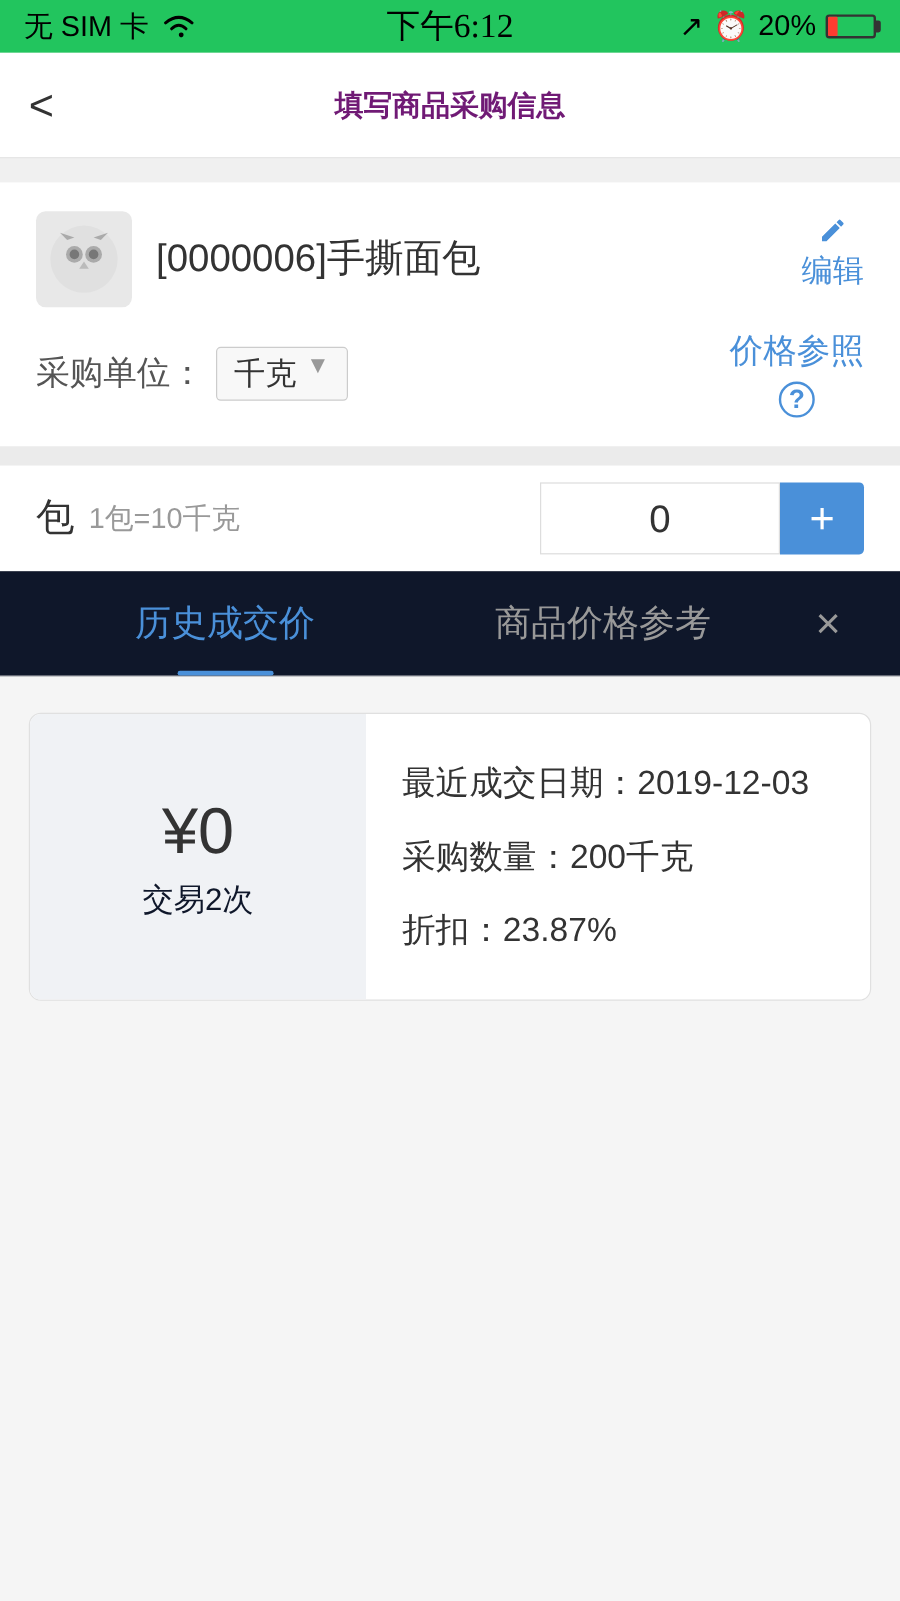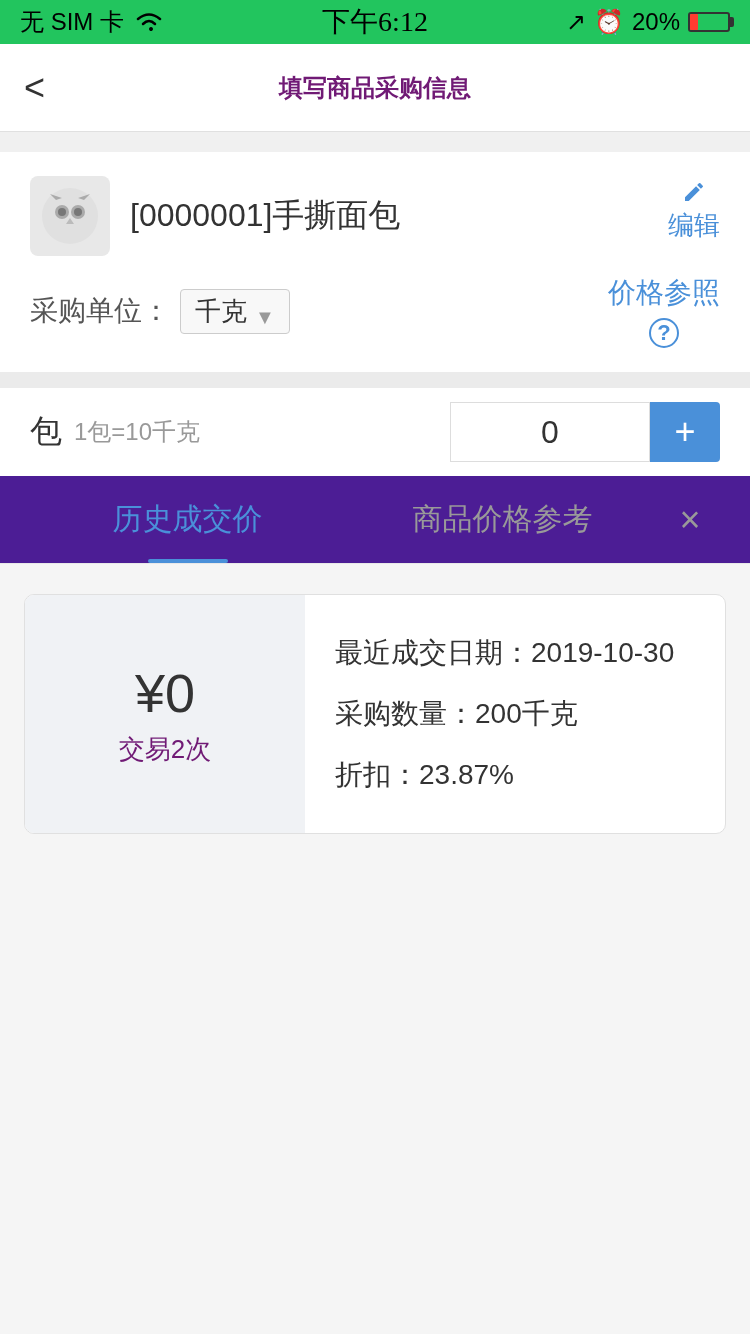--- a/index.html
+++ b/index.html
@@ -145,21 +145,21 @@
       align-items: center;
       justify-content: space-between;
       margin-top: 18px;
     }
     .unit-label {
       font-size: 28px;
       color: #555;
     }
     .unit-select {
       display: flex;
-      align-items: flex-end;
+      align-items: flex-start;
       border: 1px solid #ccc;
       border-radius: 4px;
       padding: 4px 14px;
       font-size: 26px;
       color: #333;
       background: #f8f8f8;
       gap: 8px;
     }
     .price-ref {
       color: #4a90d9;
@@ -235,21 +235,21 @@
       display: flex;
       align-items: center;
       justify-content: center;
       border-radius: 0 4px 4px 0;
       cursor: pointer;
       font-weight: 300;
     }
 
     
     .tabs-bar {
-      background: #4c1d95;
+      background: #0f172a;
       display: flex;
       align-items: center;
       height: 88px;
       border-bottom: 1px solid #e8e8e8;
       padding: 0 30px;
       position: relative;
     }
     .tab-item {
       flex: 1;
       display: flex;
@@ -308,21 +308,21 @@
       justify-content: center;
       padding: 40px 20px;
     }
     .history-price {
       font-size: 54px;
       font-weight: 400;
       color: #333;
     }
     .history-trades {
       font-size: 26px;
-      color: #701a75;
+      color: #0f172a;
       margin-top: 8px;
     }
     .history-right {
       flex: 1;
       padding: 36px 30px;
       display: flex;
       flex-direction: column;
       justify-content: center;
       gap: 16px;
     }
@@ -373,21 +373,21 @@
           <circle cx="22" cy="26" r="4" fill="#777"></circle>
           <circle cx="38" cy="26" r="4" fill="#777"></circle>
 
           <polygon points="30,32 26,38 34,38" fill="#bbb"></polygon>
 
           <polygon points="16,14 10,8 22,12" fill="#aaa"></polygon>
           <polygon points="44,14 50,8 38,12" fill="#aaa"></polygon>
         </svg>
       </div>
       <div>
-        <span class="product-name">[0000001]手撕面包</span>
+        <span class="product-name">[0000006]手撕面包</span>
       </div>
     </div>
     <div class="product-edit">
       <svg width="24" height="24" viewBox="0 0 24 24">
         <path d="M3 17.25V21h3.75L17.81 9.94l-3.75-3.75L3 17.25zM20.71 7.04a1 1 0 0 0 0-1.41l-2.34-2.34a1 1 0 0 0-1.41 0l-1.83 1.83 3.75 3.75 1.83-1.83z" fill="#4a90d9"></path>
       </svg>
       <span>编辑</span>
     </div>
   </div>
   <div class="product-unit-row">
@@ -435,21 +435,21 @@
 
   <div class="history-card">
     <div class="history-left">
       <div class="history-price">
         <span>¥</span><span>0</span>
       </div>
       <div class="history-trades">交易2次</div>
     </div>
     <div class="history-right">
       <div class="history-detail-row">
-        <span>最近成交日期：</span><span>2019-10-30</span>
+        <span>最近成交日期：</span><span>2019-12-03</span>
       </div>
       <div class="history-detail-row">
         <span>采购数量：</span><span>200千克</span>
       </div>
       <div class="history-detail-row">
         <span>折扣：</span><span>23.87%</span>
       </div>
     </div>
   </div>
 </div>

